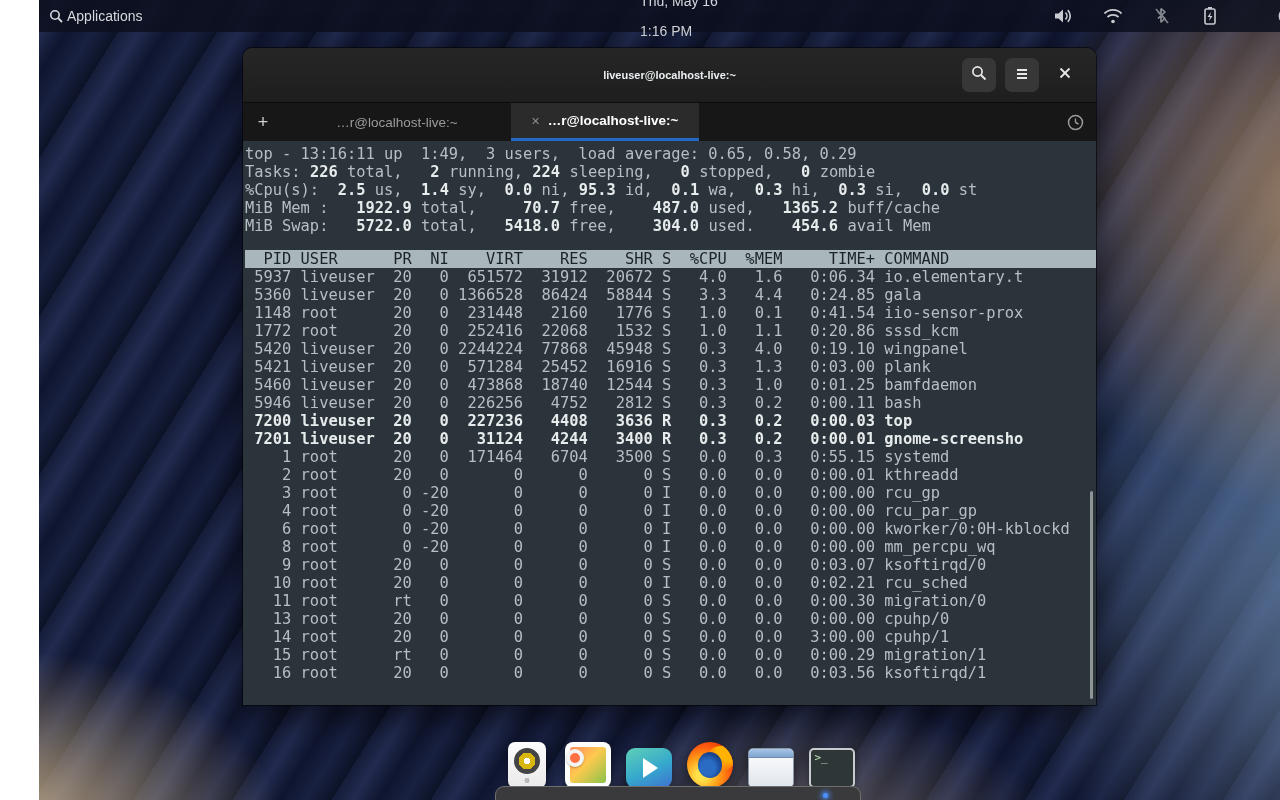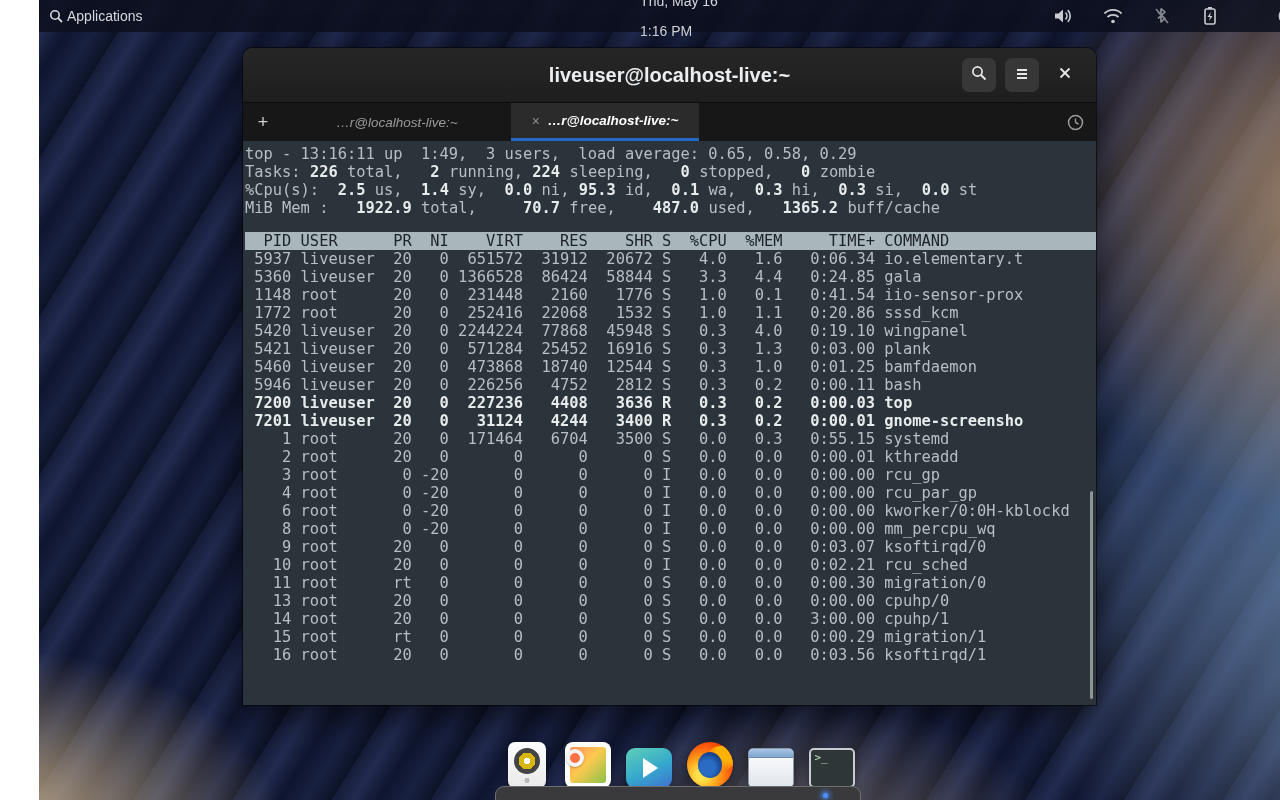--- a/index.html
+++ b/index.html
@@ -36,36 +36,36 @@
     box-shadow:0 10px 36px rgba(0,0,0,.6), 0 0 0 1px rgba(0,0,0,.55);
     display:flex; flex-direction:column;
   }
   .titlebar {
     height:55px; background:linear-gradient(#262626,#1e1e1e);
     border-bottom:1px solid #0c0c0c;
     position:relative; display:flex; align-items:center; flex:0 0 auto;
   }
   .titlebar .title {
     position:absolute; left:0; right:0; text-align:center;
-    color:#eceff1; font-size:20px; font-weight:bold; pointer-events:none;
+    color:#eceff1; font-size:11px; font-weight:bold; pointer-events:none;
   }
   .tb-buttons { margin-left:auto; display:flex; align-items:center; gap:9px; padding-right:14px; z-index:2; }
   .hbtn {
     width:34px; height:34px; border-radius:7px; background:#373737;
     display:flex; align-items:center; justify-content:center; cursor:pointer;
   }
   .closebtn { background:transparent; }
 
   .tabbar {
     height:38px; background:#171717; display:flex; align-items:stretch; flex:0 0 auto;
   }
   .newtab { width:40px; display:flex; align-items:center; justify-content:center; color:#cfcfcf; font-size:18px; cursor:pointer; }
   .tab {
     display:flex; align-items:center; justify-content:center; gap:8px;
-    font-size:13.5px; color:#9b9b9b; cursor:pointer; padding:0 10px;font-style:italic;
+    font-size:13.5px; color:#9b9b9b; cursor:pointer; padding:0 10px;
   }
   .tab.inactive { width:228px; }
   .tab.active {
     width:188px; background:#2b2b2b; color:#fff; font-weight:bold;
     border-bottom:3px solid #2368c4; padding-bottom:0;
   }
   .tab .tclose { color:#8f8f8f; font-weight:normal; font-size:14px; cursor:pointer; }
   .tab-spacer { flex:1; }
   .tabclock { display:flex; align-items:center; padding-right:12px; }
 
@@ -242,20 +242,21 @@
           </svg>
       </div>
     </div>
 
     <div class="term">
       <div id="summary">
           <div class="tline"><span>top - 13:16:11 up  1:49,  3 users,  load average: 0.65, 0.58, 0.29</span></div>
           <div class="tline"><span>Tasks: </span><b>226</b><span> total,   </span><b>2</b><span> running, </span><b>224</b><span> sleeping,   </span><b>0</b><span> stopped,   </span><b>0</b><span> zombie</span></div>
           <div class="tline"><span>%Cpu(s):  </span><b>2.5</b><span> us,  </span><b>1.4</b><span> sy,  </span><b>0.0</b><span> ni, </span><b>95.3</b><span> id,  </span><b>0.1</b><span> wa,  </span><b>0.3</b><span> hi,  </span><b>0.3</b><span> si,  </span><b>0.0</b><span> st</span></div>
           <div class="tline"><span>MiB Mem :   </span><b>1922.9</b><span> total,     </span><b>70.7</b><span> free,    </span><b>487.0</b><span> used,   </span><b>1365.2</b><span> buff/cache</span></div>
+          <div class="tline"><span>MiB Swap:   </span><b>5722.0</b><span> total,   </span><b>5418.0</b><span> free,    </span><b>304.0</b><span> used.    </span><b>454.6</b><span> avail Mem</span></div>
         </div>
       <div class="gapline"></div>
       <div class="proc-header" id="proc-header">  PID USER      PR  NI    VIRT    RES    SHR S  %CPU  %MEM     TIME+ COMMAND             </div>
       <div id="proc-rows">
           <div class="tline"> 5937 liveuser  20   0  651572  31912  20672 S   4.0   1.6   0:06.34 io.elementary.t     </div>
           <div class="tline"> 5360 liveuser  20   0 1366528  86424  58844 S   3.3   4.4   0:24.85 gala                </div>
           <div class="tline"> 1148 root      20   0  231448   2160   1776 S   1.0   0.1   0:41.54 iio-sensor-prox     </div>
           <div class="tline"> 1772 root      20   0  252416  22068   1532 S   1.0   1.1   0:20.86 sssd_kcm            </div>
           <div class="tline"> 5420 liveuser  20   0 2244224  77868  45948 S   0.3   4.0   0:19.10 wingpanel           </div>
           <div class="tline"> 5421 liveuser  20   0  571284  25452  16916 S   0.3   1.3   0:03.00 plank               </div>

